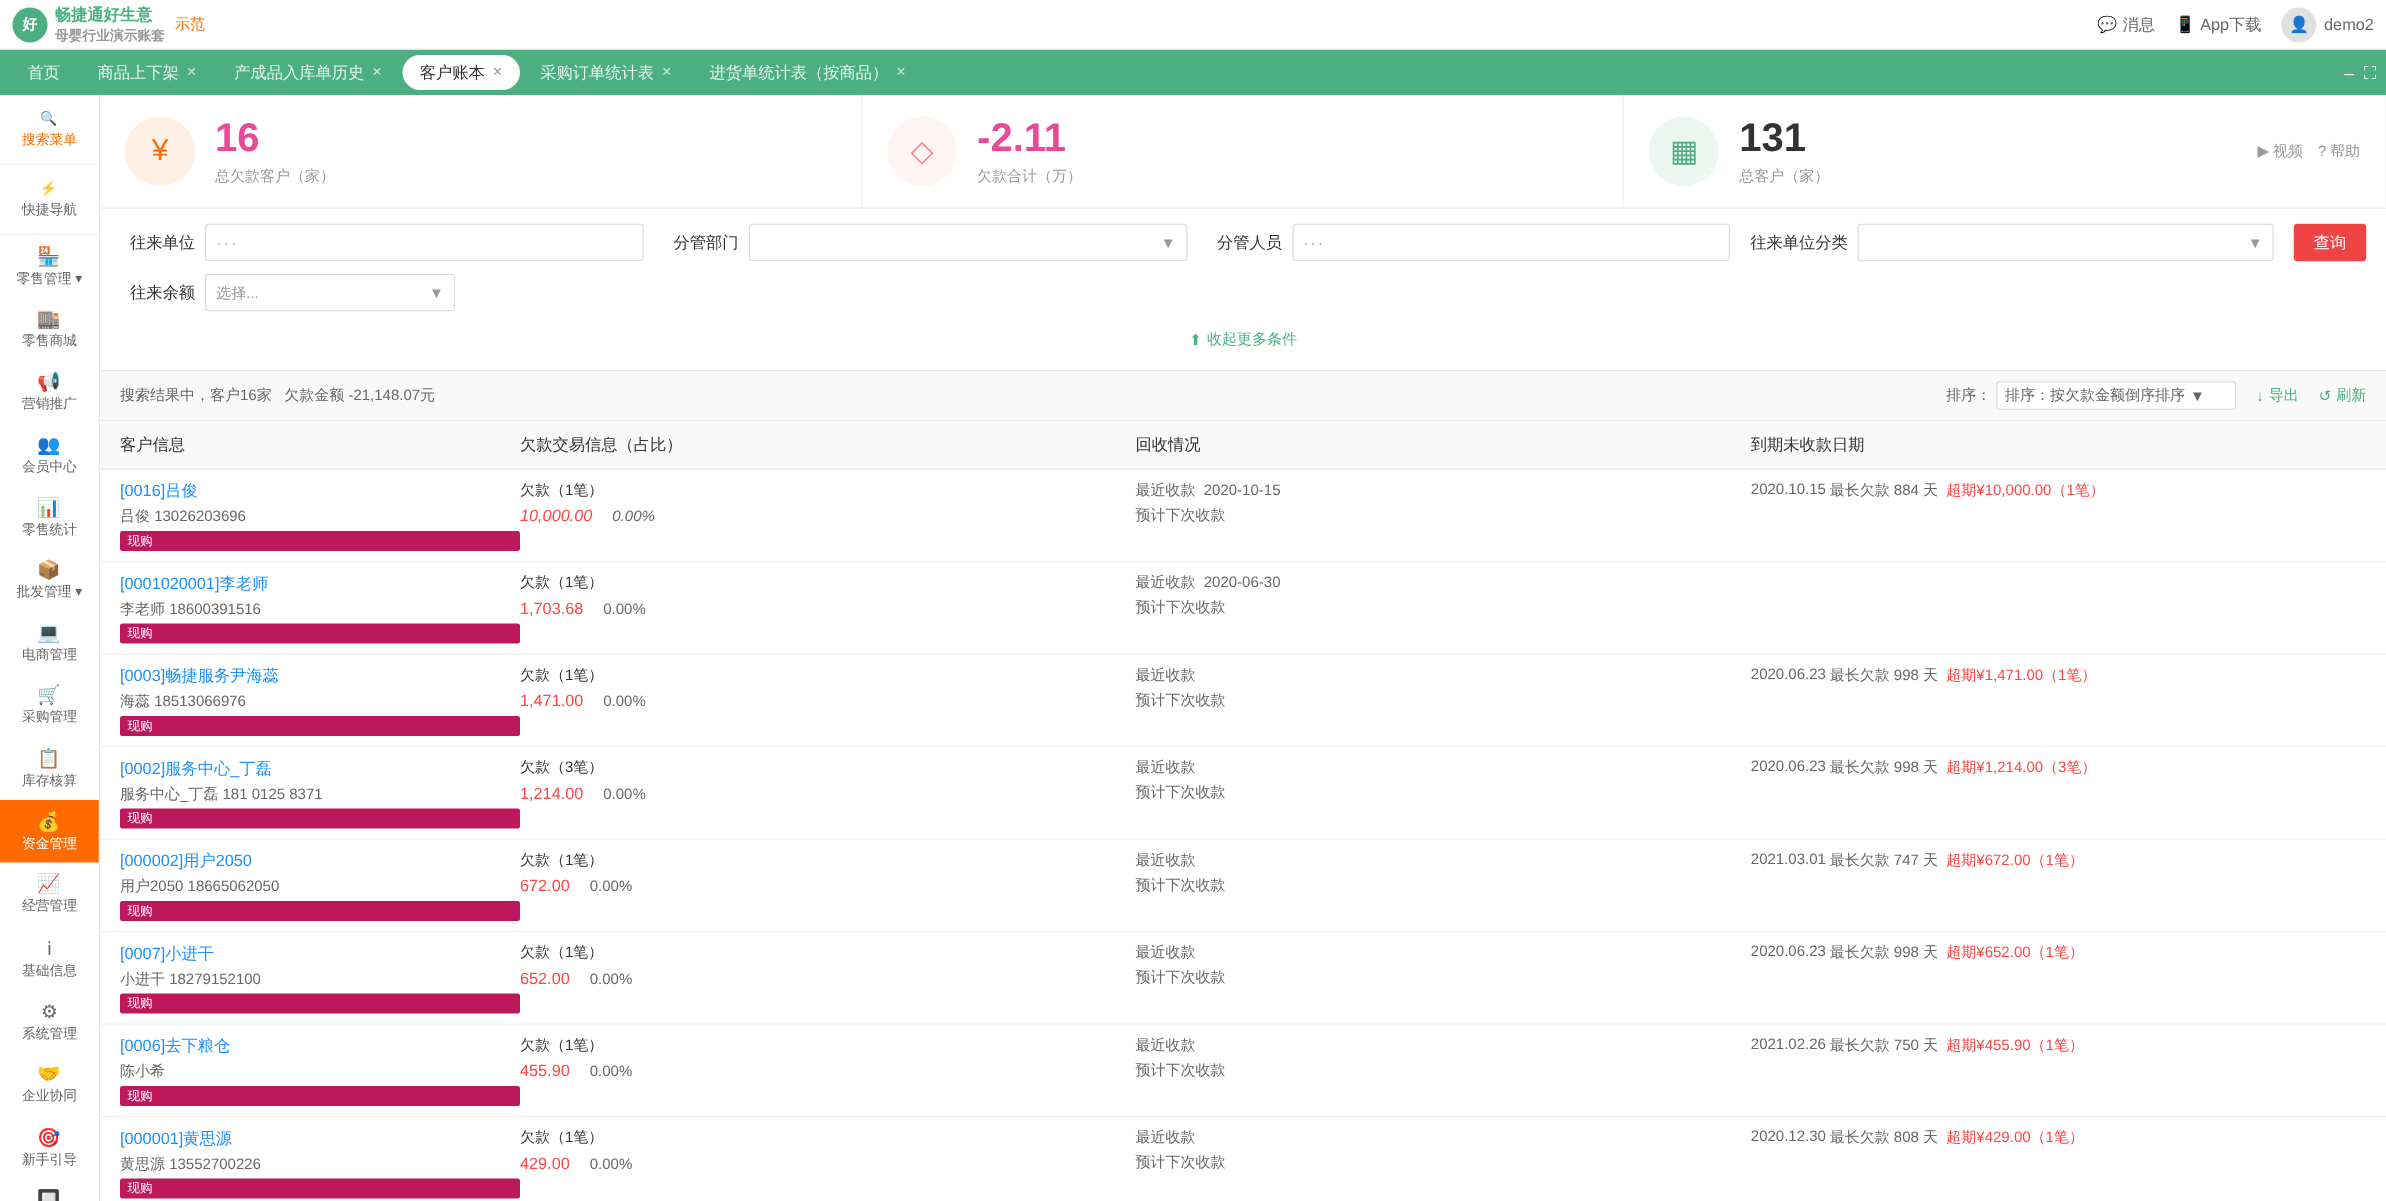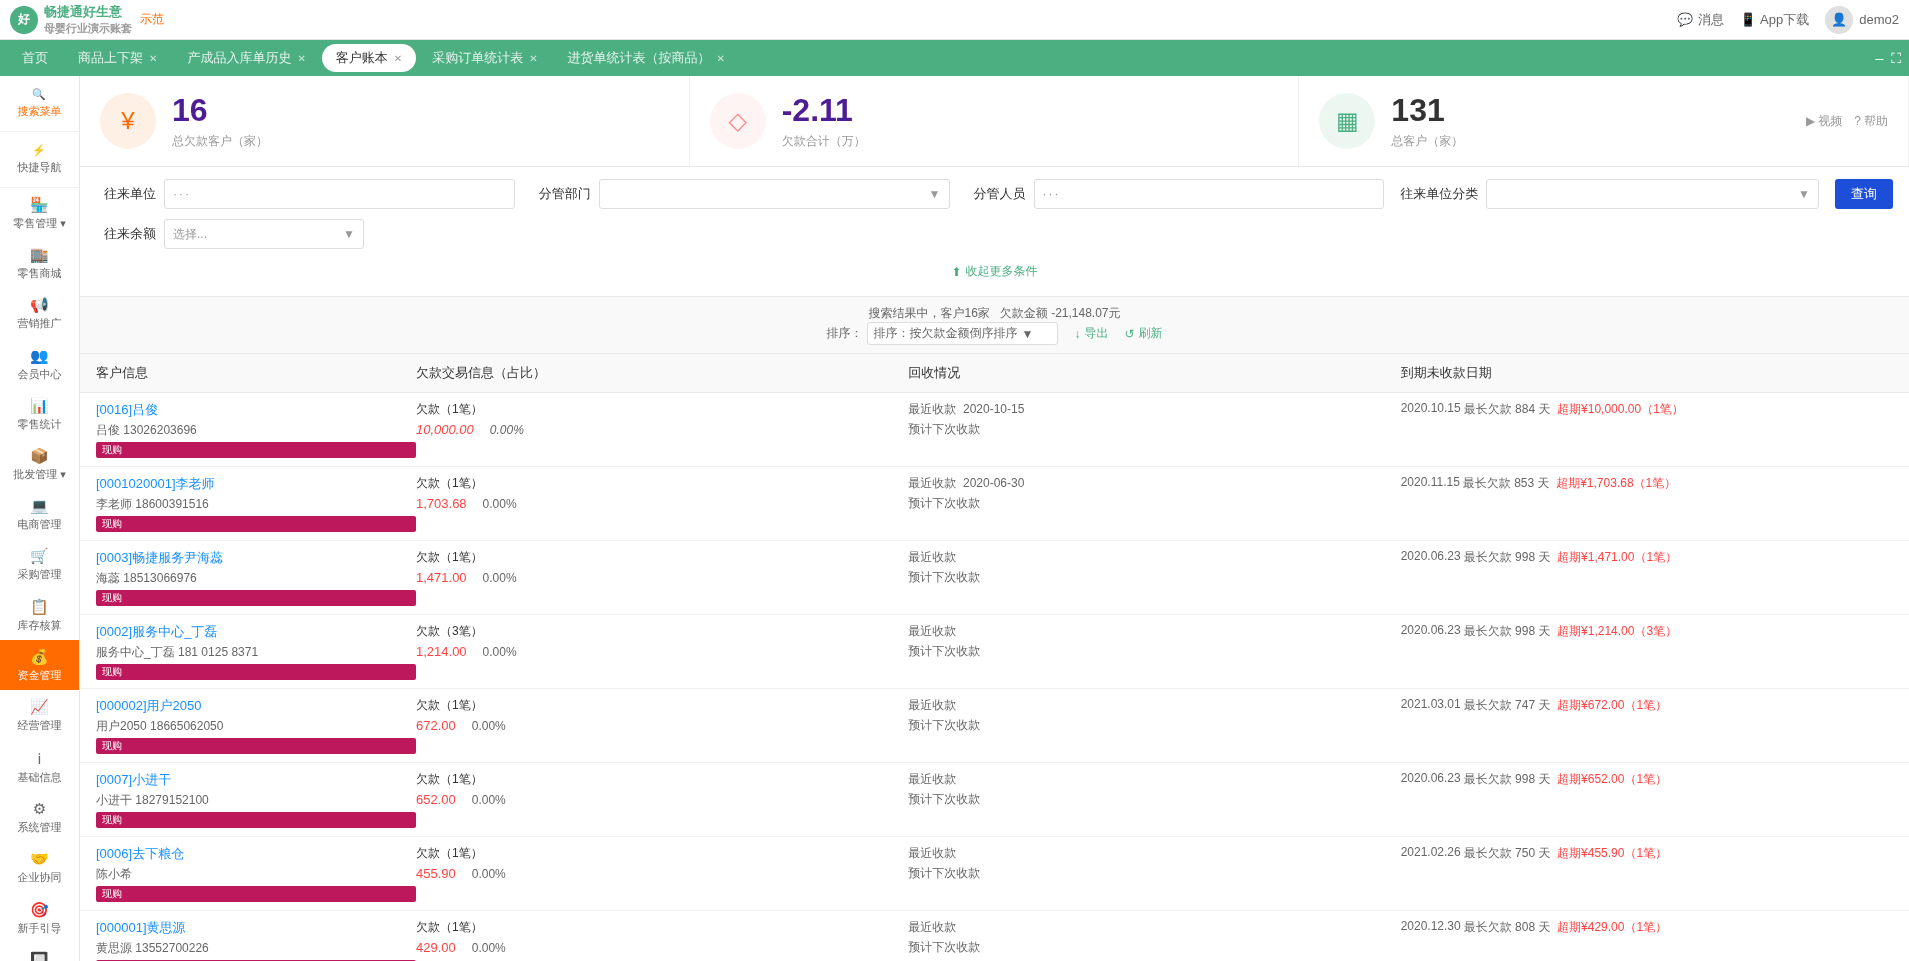--- a/index.html
+++ b/index.html
@@ -37,39 +37,39 @@
 
     
     .stats-header { display: flex; background: white; border-bottom: 1px solid #e8e8e8; }
     .stat-card { flex: 1; display: flex; align-items: center; padding: 16px 20px; gap: 16px; border-right: 1px solid #f0f0f0; }
     .stat-card-icon { width: 56px; height: 56px; border-radius: 50%; display: flex; align-items: center; justify-content: center; font-size: 24px; }
     .stat-icon-orange { background: rgba(255,107,0,0.1); color: #ff6b00; }
     .stat-icon-pink { background: rgba(255,150,150,0.1); color: #ff8888; }
     .stat-icon-teal { background: rgba(76,175,130,0.1); color: #4caf82; }
     .stat-info { display: flex; flex-direction: column; gap: 4px; }
     .stat-number { font-size: 32px; font-weight: bold; color: #ff4444; }
-    .stat-number.red { color: #4c1d95; }
+    .stat-number.red { color: #ec4899; }
     .stat-number.dark { color: #333; font-weight: 900; }
     .stat-label { font-size: 12px; color: #999; }
     .stat-card-right { margin-left: auto; display: flex; align-items: center; gap: 12px; font-size: 12px; color: #999; }
 
     
     .filter-area { background: white; padding: 12px 16px; border-bottom: 1px solid #e8e8e8; }
     .filter-row { display: flex; align-items: center; gap: 16px; margin-bottom: 10px; }
     .filter-item { display: flex; align-items: center; gap: 8px; flex: 1; }
     .filter-label { font-size: 13px; color: #333; white-space: nowrap; min-width: 60px; text-align: right; }
     .filter-input { flex: 1; border: 1px solid #ddd; border-radius: 3px; height: 30px; padding: 0 8px; font-size: 12px; display: flex; align-items: center; justify-content: space-between; cursor: pointer; background: white; color: #999; }
     .filter-input .dots { color: #999; letter-spacing: 2px; }
     .filter-select { flex: 1; border: 1px solid #ddd; border-radius: 3px; height: 30px; padding: 0 8px; font-size: 12px; display: flex; align-items: center; justify-content: space-between; cursor: pointer; background: white; }
     .filter-select .arrow { color: #999; }
-    .search-btn { background: #1d4ed8; color: white; border: none; border-radius: 3px; padding: 6px 16px; cursor: pointer; font-size: 13px; white-space: nowrap; }
+    .search-btn { background: #ef4444; color: white; border: none; border-radius: 3px; padding: 6px 16px; cursor: pointer; font-size: 13px; white-space: nowrap; }
     .collapse-btn { display: flex; align-items: center; justify-content: center; gap: 4px; color: #4caf82; font-size: 12px; cursor: pointer; padding: 4px; }
 
     
-    .result-summary { background: #f9f9f9; padding: 8px 16px; display: flex; align-items: center; justify-content: center; border-bottom: 1px solid #e8e8e8; font-size: 12px; color: #666; flex-direction: column; }
+    .result-summary { background: #f9f9f9; padding: 8px 16px; display: flex; align-items: center; justify-content: space-between; border-bottom: 1px solid #e8e8e8; font-size: 12px; color: #666; }
     .result-actions { display: flex; align-items: center; gap: 16px; }
     .result-action { display: flex; align-items: center; gap: 4px; color: #4caf82; cursor: pointer; font-size: 12px; }
 
     
     .table-area { flex: 1; overflow-y: auto; background: white; }
     .table-header { display: grid; grid-template-columns: 320px 1fr 1fr 1fr; padding: 10px 16px; background: #f9f9f9; border-bottom: 1px solid #e8e8e8; font-size: 13px; color: #333; font-weight: 500; }
     .table-row-container { border-bottom: 1px solid #f0f0f0; }
     .table-row { display: grid; grid-template-columns: 320px 1fr 1fr 1fr; padding: 8px 16px; align-items: start; }
     .customer-info { display: flex; flex-direction: column; gap: 3px; }
     .customer-name { color: #1890ff; font-size: 13px; cursor: pointer; }
@@ -396,24 +396,20 @@
           <span class="debt-count">欠款（1笔）</span>
           <div style="display:flex;align-items:center;gap:16px;">
             <span class="debt-amount">1,703.68</span>
             <span class="debt-ratio">0.00%</span>
           </div>
         </div>
         <div class="recovery-info">
           <span>最近收款&nbsp;&nbsp;2020-06-30</span>
           <span>预计下次收款</span>
         </div>
-        <div class="due-info">
-          <span>2020.11.15</span>
-          <span>最长欠款 853 天 &nbsp;<span class="overdue-link">超期¥1,703.68（1笔）</span></span>
-        </div>
       </div>
     </div>
           <div class="table-row-container">
       <div class="table-row">
         <div class="customer-info">
           <span class="customer-name">[0003]畅捷服务尹海蕊</span>
           <span class="customer-contact">海蕊  18513066976</span>
           <span class="badge-now">现购</span>
         </div>
         <div class="debt-info">

